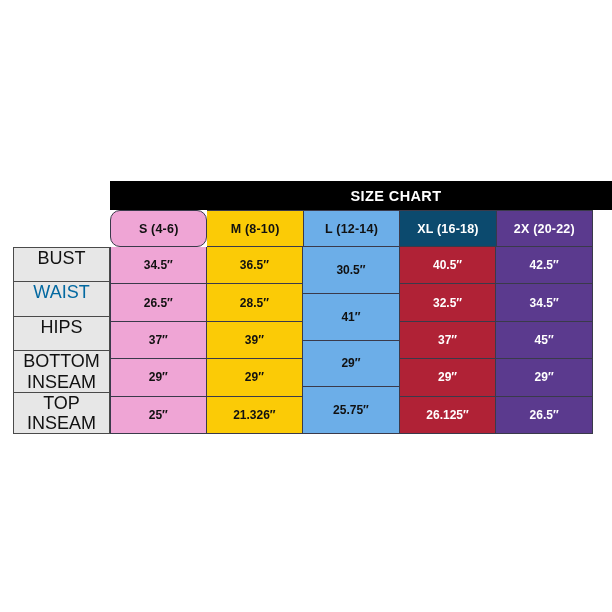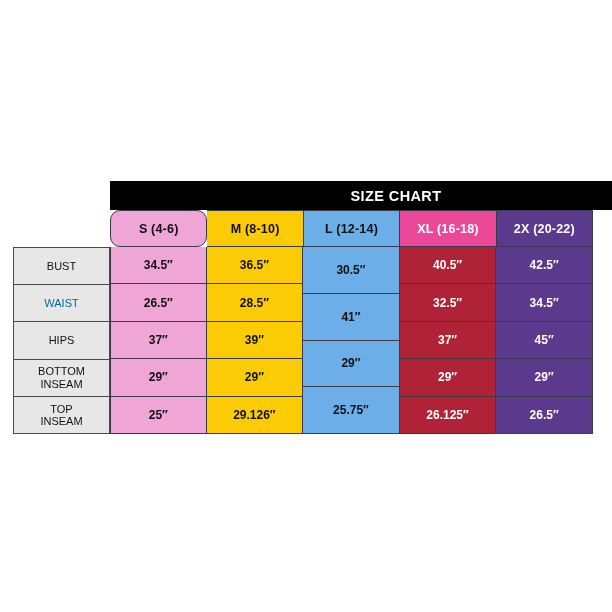--- a/index.html
+++ b/index.html
@@ -73,25 +73,24 @@
     width: 97px;
     height: 187px;
     display: flex;
     flex-direction: column;
     box-sizing: border-box;
   }
   .label-cell {
     flex: 1 1 0;
     background: #e7e7e7;
     color: #111111;
-    font-size: 11px;
+    font-size: 18px;
     display: flex;
     flex-direction: column;
     align-items: center;
-    justify-content: center;
     line-height: 1.12;
     text-align: center;
     box-sizing: border-box;
     border: 1px solid #4a4a4a;
     border-top-width: 0;
   }
   .label-cell:first-child { border-top-width: 1px; }
   .label-cell .ln { display: block; }
 
   
@@ -136,21 +135,21 @@
   <div class="header-row">
     <div class="header-cell" style="background: rgb(239, 165, 213); color: rgb(17, 17, 17); border-radius: 10px;">
       <span>S (4-6)</span>
     </div>
     <div class="header-cell" style="background: rgb(251, 203, 6); color: rgb(17, 17, 17);">
       <span>M (8-10)</span>
     </div>
     <div class="header-cell" style="background: rgb(108, 174, 232); color: rgb(17, 17, 17);">
       <span>L (12-14)</span>
     </div>
-    <div class="header-cell" style="background: #ec4899; color: rgb(255, 255, 255);">
+    <div class="header-cell" style="background: #0c4a6e; color: rgb(255, 255, 255);">
       <span>XL (16-18)</span>
     </div>
     <div class="header-cell" style="background: rgb(91, 58, 142); color: rgb(255, 255, 255);">
       <span>2X (20-22)</span>
     </div>
   </div>
 
   <div class="label-col">
     <div class="label-cell" style="background: rgb(231, 231, 231); color: rgb(17, 17, 17);">
       <span class="ln">BUST</span>
@@ -198,21 +197,21 @@
       <div class="data-cell" style="background: rgb(251, 203, 6); color: rgb(17, 17, 17);">
           <span>28.5″</span>
         </div>
       <div class="data-cell" style="background: rgb(251, 203, 6); color: rgb(17, 17, 17);">
           <span>39″</span>
         </div>
       <div class="data-cell" style="background: rgb(251, 203, 6); color: rgb(17, 17, 17);">
           <span>29″</span>
         </div>
       <div class="data-cell" style="background: rgb(251, 203, 6); color: rgb(17, 17, 17);">
-          <span>29.126″</span>
+          <span>21.326″</span>
         </div>
     </div>
 
     <div class="data-col">
       <div class="data-cell" style="background: rgb(108, 174, 232); color: rgb(17, 17, 17);">
           <span>30.5″</span>
         </div>
       <div class="data-cell" style="background: rgb(108, 174, 232); color: rgb(17, 17, 17);">
           <span>41″</span>
         </div>

